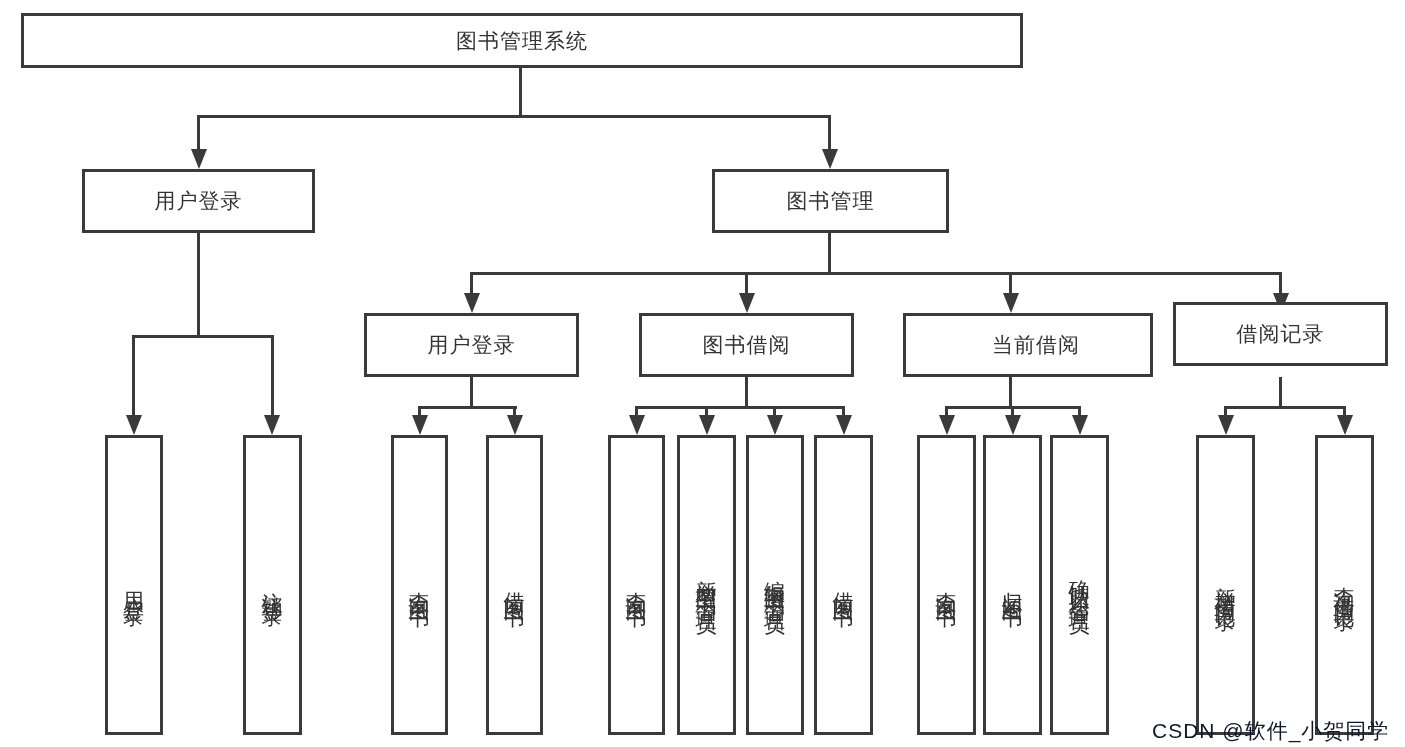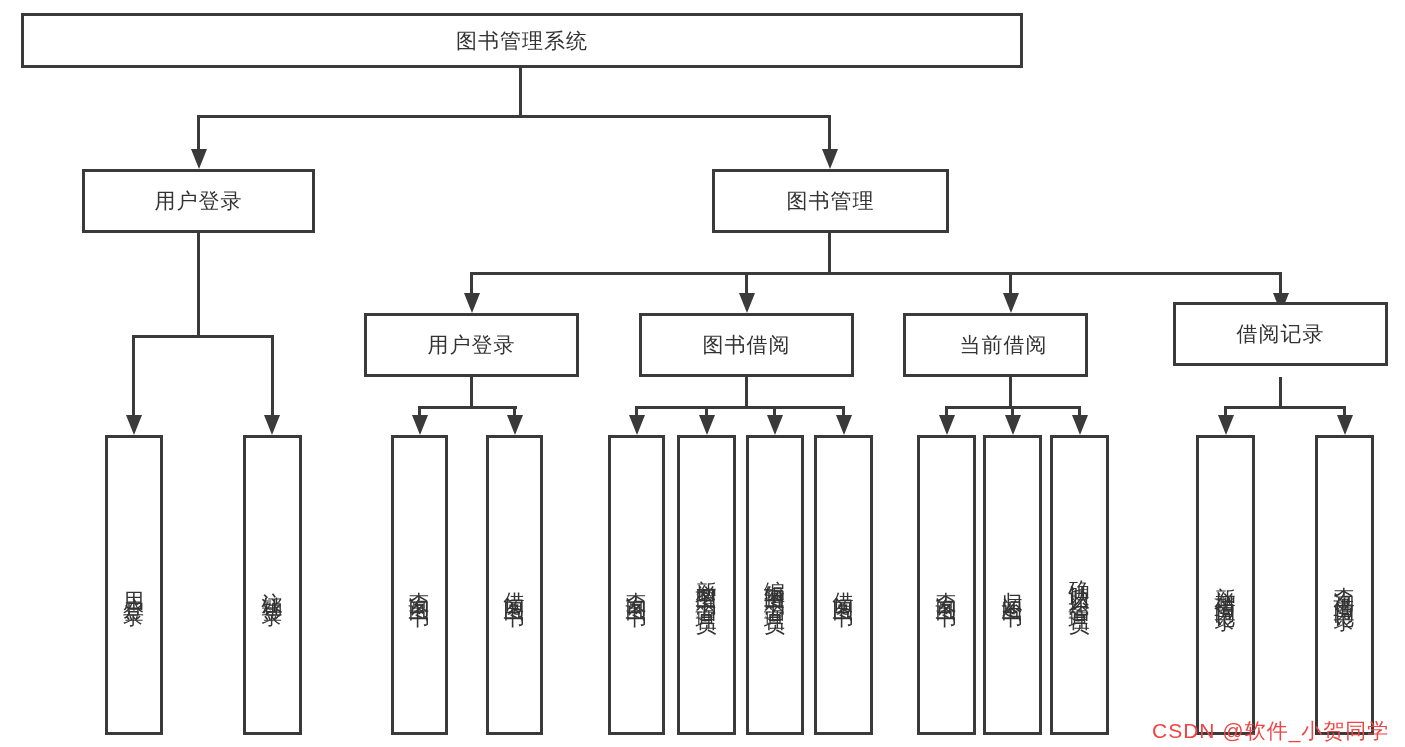--- a/index.html
+++ b/index.html
@@ -56,21 +56,21 @@
     height: 0;
     border-left: 8px solid transparent;
     border-right: 8px solid transparent;
     border-top: 20px solid #3a3a3a;
   }
   .watermark {
     position: absolute;
     top: 717px;
     left: 1152px;
     font-size: 21px;
-    color: #ef4444;
+    color: #0f172a;
     letter-spacing: 1px;
     white-space: nowrap;
     z-index: 5;
   }
 </style>
 </head>
 <body>
 
 <div id="stage">
 
@@ -109,21 +109,21 @@
   <div class="arrow" style="left:1003px; top:293px;"></div>
   <div class="line" style="left:1279px; top:272px; width:3px; height:23px;"></div>
   <div class="arrow" style="left:1273px; top:293px;"></div>
 
   <div class="box" style="left:364px; top:313px; width:215px; height:64px;">
     <span>用户登录</span>
   </div>
   <div class="box" style="left:639px; top:313px; width:215px; height:64px;">
     <span>图书借阅</span>
   </div>
-  <div class="box" style="left:903px; top:313px; width:185px; height:64px;padding-left:16px;">
+  <div class="box" style="left:903px; top:313px; width:250px; height:64px;padding-left:16px;">
     <span>当前借阅</span>
   </div>
   <div class="box" style="left:1173px; top:302px; width:215px; height:64px;">
     <span>借阅记录</span>
   </div>
 
   <div class="line" style="left:470px; top:377px; width:3px; height:32px;"></div>
   <div class="line" style="left:418px; top:406px; width:99px; height:3px;"></div>
   <div class="line" style="left:418px; top:406px; width:3px; height:11px;"></div>
   <div class="arrow" style="left:412px; top:415px;"></div>

